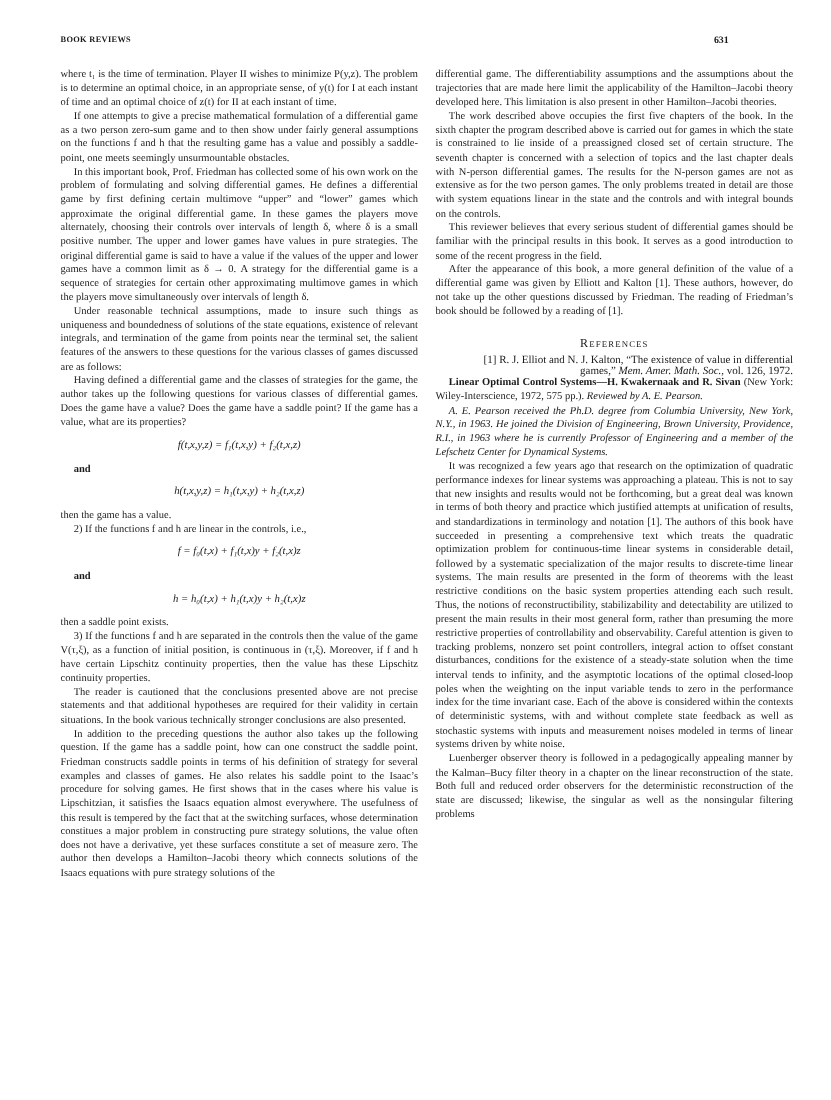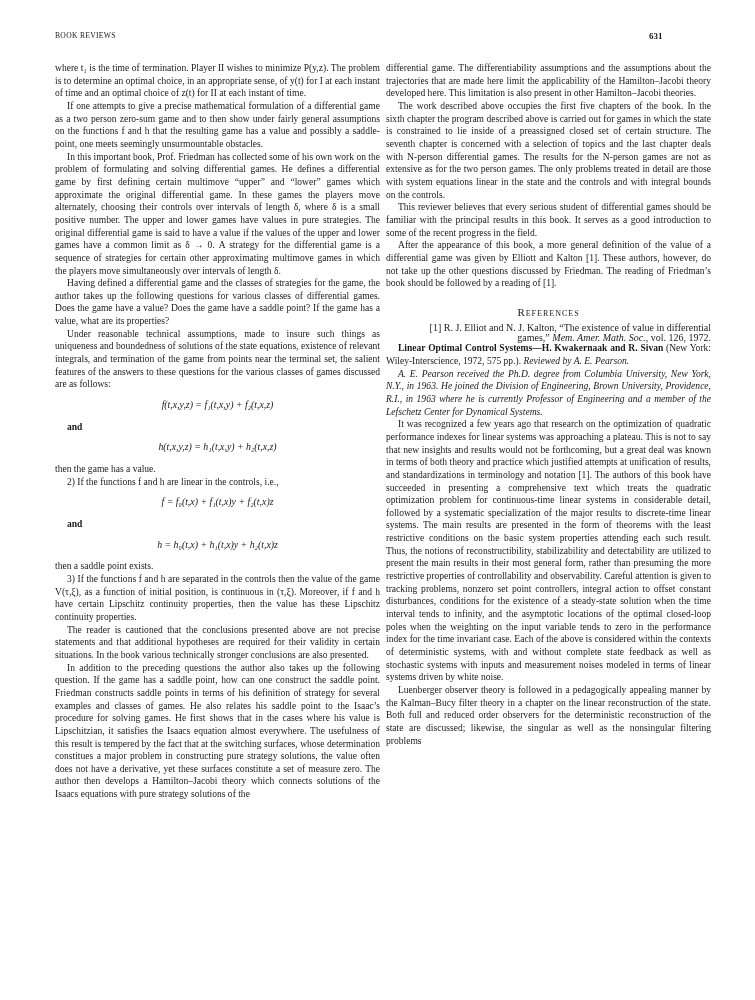--- a/index.html
+++ b/index.html
@@ -3,33 +3,33 @@
 <meta charset="utf-8">
 <style>
   html, body { margin: 0; padding: 0; background: #ffffff; }
   body {
     width: 755px; height: 1000px; position: relative; overflow: hidden;
     font-family: "Liberation Serif", "DejaVu Serif", serif;
     color: #1a1a1a;
   }
   .running-head {
     position: absolute; top: 31px; left: 55px; right: 0;
-    font-size: 7.6px; letter-spacing: 0.3px; font-weight: normal;
+    font-size: 7.6px; letter-spacing: 0.3px; font-weight: bold;
   }
   .page-number {
     position: absolute; top: 31px; left: 649px;
     font-size: 9px; font-weight: bold; text-align: right;
   }
   .col {
     position: absolute; top: 62px; width: 325px;
     font-size: 9.55px; line-height: 12.65px; text-align: justify;
     hyphens: manual;
   }
   .col.left { left: 55px; }
-  .col.right { left: 386px; }
+  .col.right { left: 396px; }
   .col p { margin: 0; text-indent: 12px; }
   .col p.noindent { text-indent: 0; }
   .eq {
     text-align: center; font-style: italic; margin: 8px 0 9px 0;
     text-indent: 0; font-size: 9.8px;
   }
   .and { text-indent: 0; margin: 0; font-weight: bold; }
   .refs-heading {
     text-align: center; font-variant: small-caps; letter-spacing: 1px;
     font-size: 11px; margin: 16px 0 5px 0; text-indent: 0;
@@ -48,22 +48,22 @@
 </head>
 <body>
 
 <div class="running-head">BOOK REVIEWS</div>
 <div class="page-number">631</div>
 
 <div class="col left">
   <p class="noindent">where t₁ is the time of termination. Player II wishes to minimize P(y,z). The problem is to determine an optimal choice, in an appropriate sense, of y(t) for I at each instant of time and an optimal choice of z(t) for II at each instant of time.</p>
   <p>If one attempts to give a precise mathematical formulation of a differential game as a two person zero-sum game and to then show under fairly general assumptions on the functions f and h that the resulting game has a value and possibly a saddle-point, one meets seemingly unsurmountable obstacles.</p>
   <p>In this important book, Prof. Friedman has collected some of his own work on the problem of formulating and solving differential games. He defines a differential game by first defining certain multimove “upper” and “lower” games which approximate the original differential game. In these games the players move alternately, choosing their controls over intervals of length δ, where δ is a small positive number. The upper and lower games have values in pure strategies. The original differential game is said to have a value if the values of the upper and lower games have a common limit as δ → 0. A strategy for the differential game is a sequence of strategies for certain other approximating multimove games in which the players move simultaneously over intervals of length δ.</p>
+  <p>Under reasonable technical assumptions, made to insure such things as uniqueness and boundedness of solutions of the state equations, existence of relevant integrals, and termination of the game from points near the terminal set, the salient features of the answers to these questions for the various classes of games discussed are as follows:</p>
   <p>Having defined a differential game and the classes of strategies for the game, the author takes up the following questions for various classes of differential games. Does the game have a value? Does the game have a saddle point? If the game has a value, what are its properties?</p>
-  <p>Under reasonable technical assumptions, made to insure such things as uniqueness and boundedness of solutions of the state equations, existence of relevant integrals, and termination of the game from points near the terminal set, the salient features of the answers to these questions for the various classes of games discussed are as follows:</p>
   <div class="eq">f(t,x,y,z) = f₁(t,x,y) + f₂(t,x,z)</div>
   <p class="and">and</p>
   <div class="eq">h(t,x,y,z) = h₁(t,x,y) + h₂(t,x,z)</div>
   <p class="noindent">then the game has a value.</p>
   <p>2) If the functions f and h are linear in the controls, i.e.,</p>
   <div class="eq">f = f₀(t,x) + f₁(t,x)y + f₂(t,x)z</div>
   <p class="and">and</p>
   <div class="eq">h = h₀(t,x) + h₁(t,x)y + h₂(t,x)z</div>
   <p class="noindent">then a saddle point exists.</p>
   <p>3) If the functions f and h are separated in the controls then the value of the game V(τ,ξ), as a function of initial position, is continuous in (τ,ξ). Moreover, if f and h have certain Lipschitz continuity properties, then the value has these Lipschitz continuity properties.</p>

